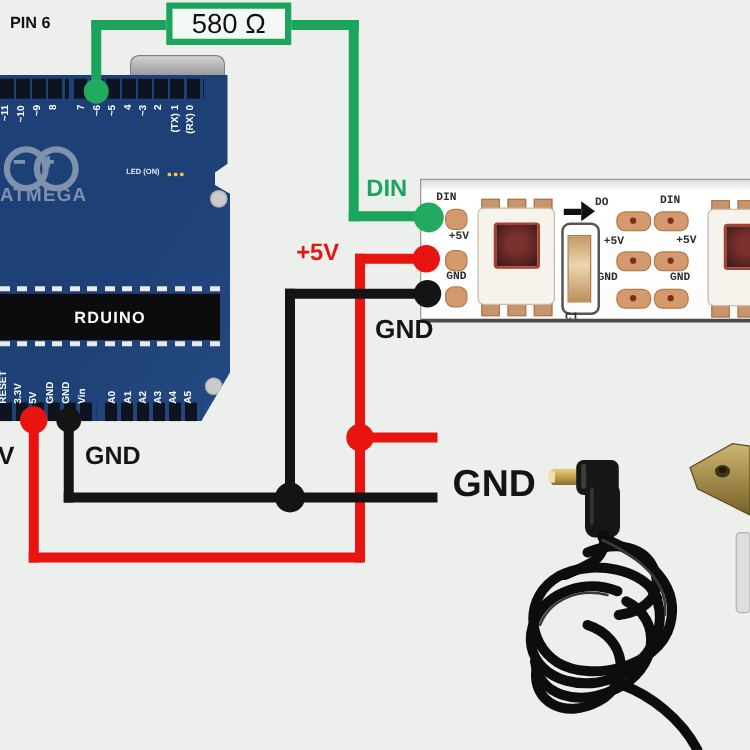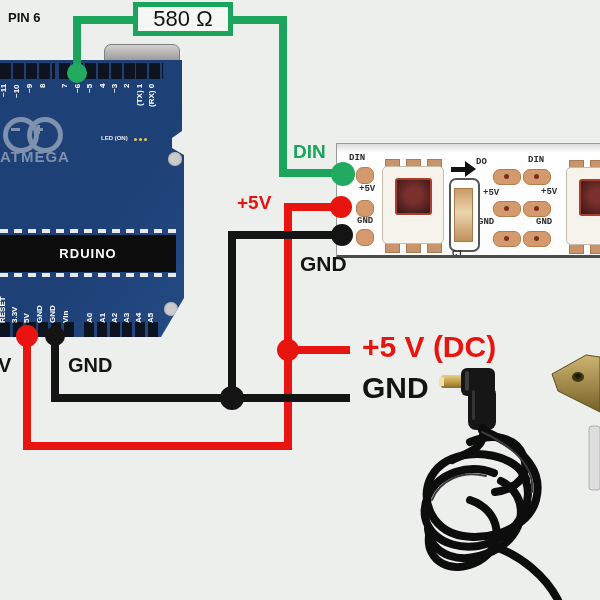--- a/index.html
+++ b/index.html
@@ -180,21 +180,20 @@
   <div class="wire" style="left:279px;top:169px;width:66px;height:8px;background:#1ba45c;"></div>
 
   <div id="resistor">580 Ω</div>
 
   <div class="lbl" style="left:8px;top:10px;font-size:13px;font-weight:bold;color:#111;">PIN 6</div>
   <div class="lbl" style="left:293px;top:141px;font-size:19px;font-weight:bold;color:#1ba45c;">DIN</div>
   <div class="lbl" style="left:237px;top:192px;font-size:19px;font-weight:bold;color:#e81410;">+5V</div>
   <div class="lbl" style="left:300px;top:252px;font-size:21px;font-weight:bold;color:#141414;">GND</div>
   <div class="lbl" style="left:-13px;top:354px;font-size:20px;font-weight:bold;color:#141414;">5V</div>
   <div class="lbl" style="left:68px;top:354px;font-size:20px;font-weight:bold;color:#141414;">GND</div>
-  <div class="lbl" style="left:362px;top:330px;font-size:30px;font-weight:bold;color:#e81410;">+5 V (DC)</div>
   <div class="lbl" style="left:362px;top:371px;font-size:30px;font-weight:bold;color:#141414;">GND</div>
 
   <div class="dot" style="left:67px;top:63px;width:20px;height:20px;background:#22ab60;"></div>
   <div class="dot" style="left:331px;top:162px;width:24px;height:24px;background:#22ab60;"></div>
   <div class="dot" style="left:330px;top:196px;width:22px;height:22px;background:#e81410;"></div>
   <div class="dot" style="left:331px;top:224px;width:22px;height:22px;background:#141414;"></div>
   <div class="dot" style="left:16px;top:325px;width:22px;height:22px;background:#e81410;"></div>
   <div class="dot" style="left:45px;top:326px;width:20px;height:20px;background:#141414;"></div>
   <div class="dot" style="left:220px;top:386px;width:24px;height:24px;background:#141414;"></div>
   <div class="dot" style="left:277px;top:339px;width:22px;height:22px;background:#e81410;"></div>

